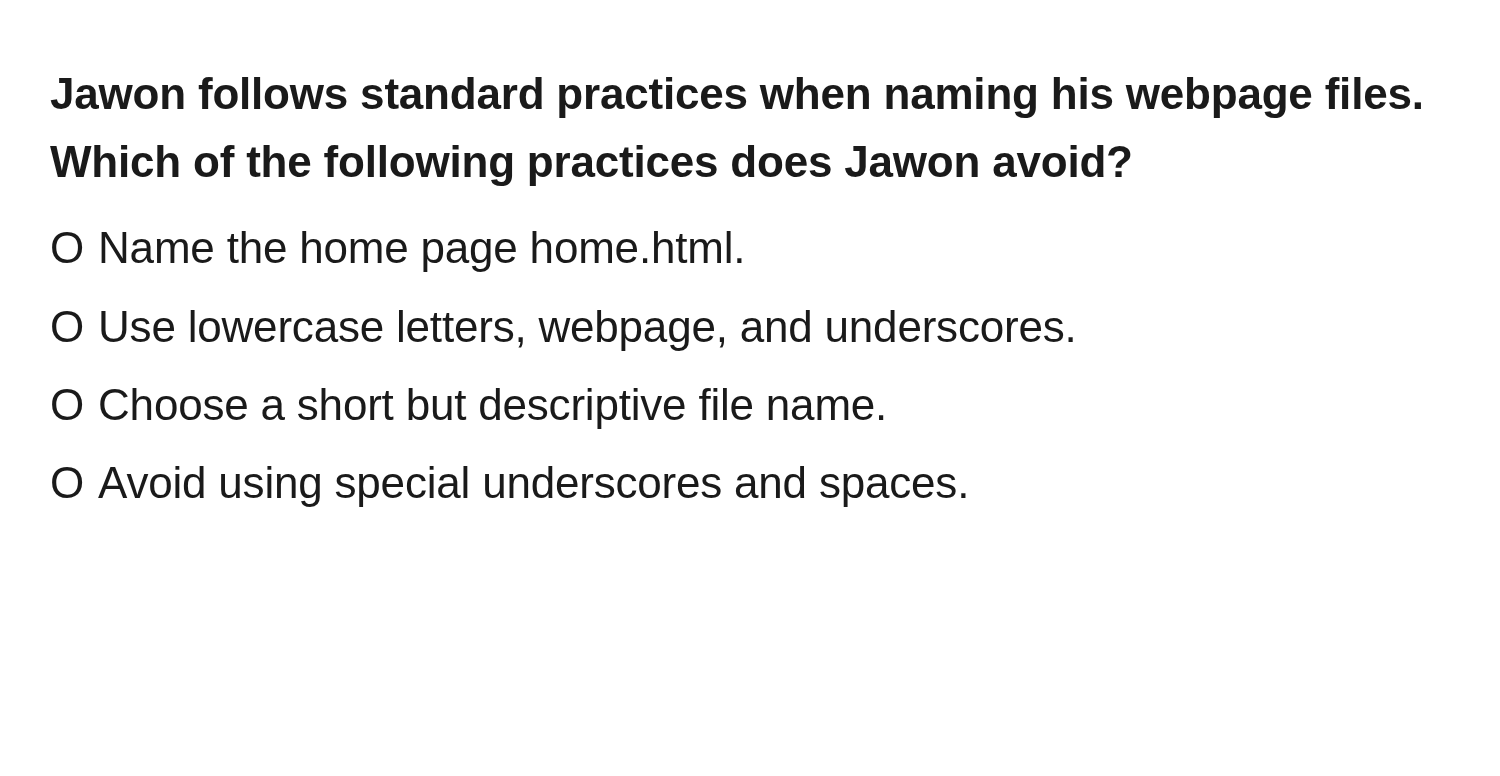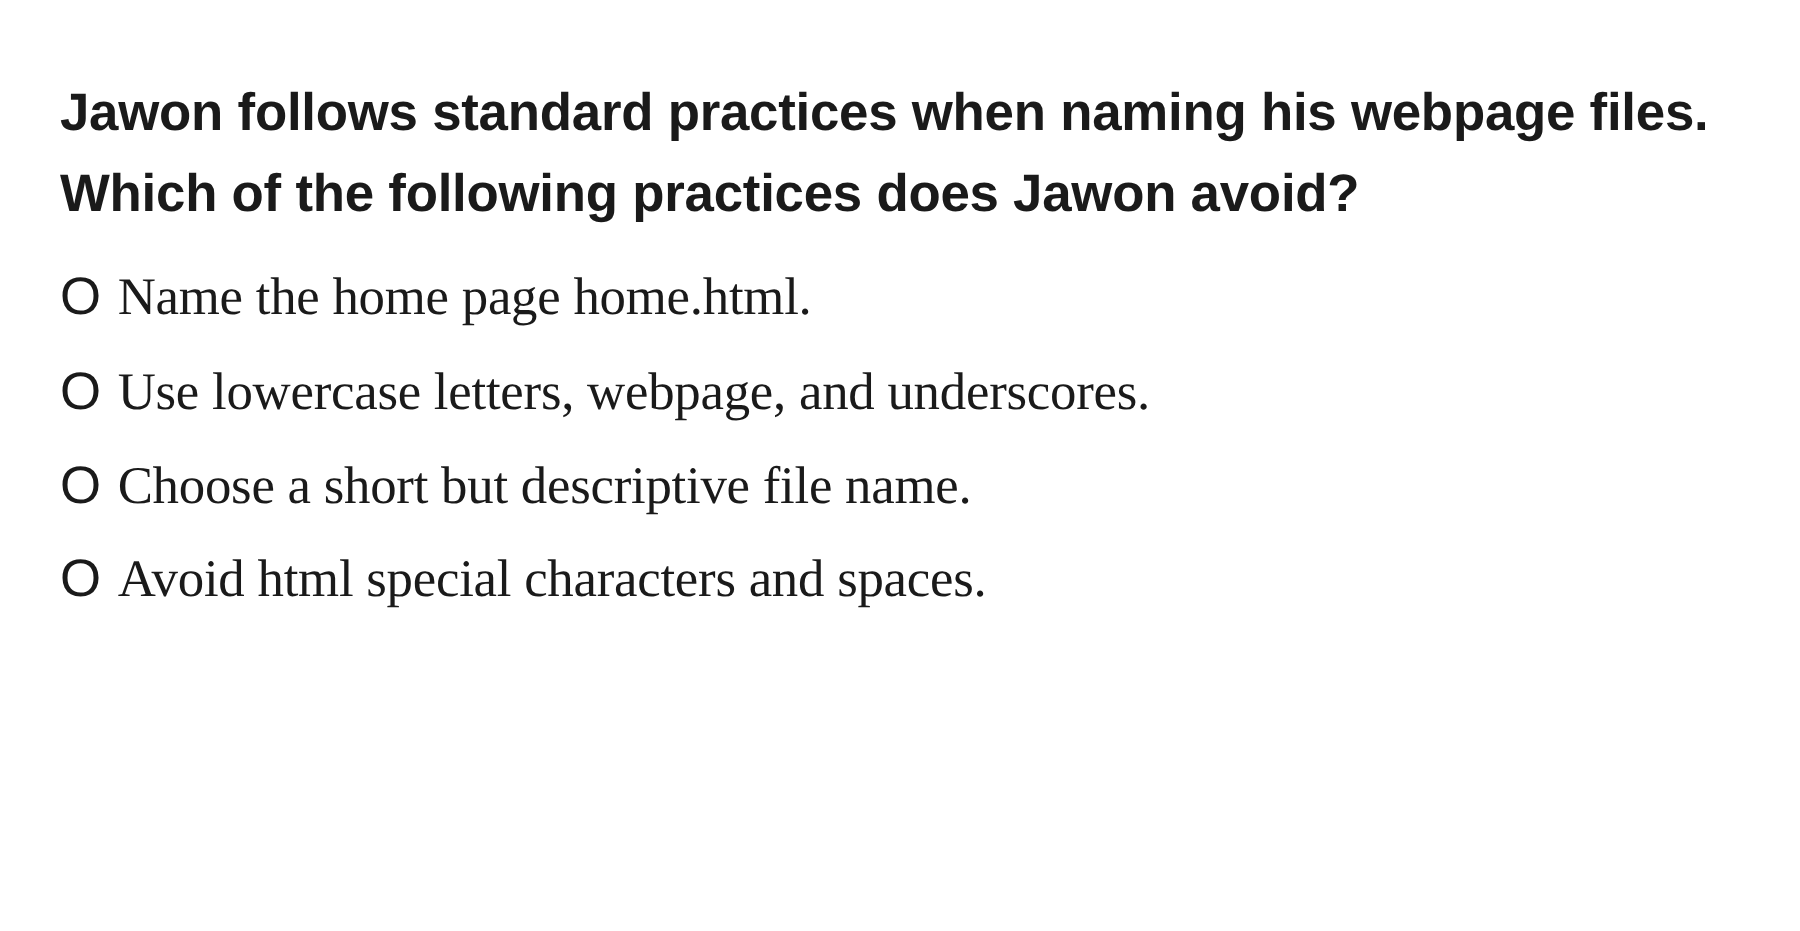--- a/index.html
+++ b/index.html
@@ -34,21 +34,20 @@
       line-height: 1.55;
       font-weight: 400;
       letter-spacing: -0.2px;
     }
     .radio-marker {
       margin-right: 14px;
       flex-shrink: 0;
     }
     .option-label {
       flex: 1;
-      font-family: Liberation Serif, serif;
     }
   </style>
 </head>
 <body>
 
 <div class="question-text">Jawon follows standard practices when naming his webpage files. Which of the following practices does Jawon avoid?</div>
 
 <div class="options">
   <div class="option">
     <span class="radio-marker">O</span>
@@ -57,15 +56,15 @@
   <div class="option">
     <span class="radio-marker">O</span>
     <span class="option-label">Use lowercase letters, webpage, and underscores.</span>
   </div>
   <div class="option">
     <span class="radio-marker">O</span>
     <span class="option-label">Choose a short but descriptive file name.</span>
   </div>
   <div class="option">
     <span class="radio-marker">O</span>
-    <span class="option-label">Avoid html special characters and spaces.</span>
+    <span class="option-label">Avoid using special underscores and spaces.</span>
   </div>
 </div>
 
 </body></html>

